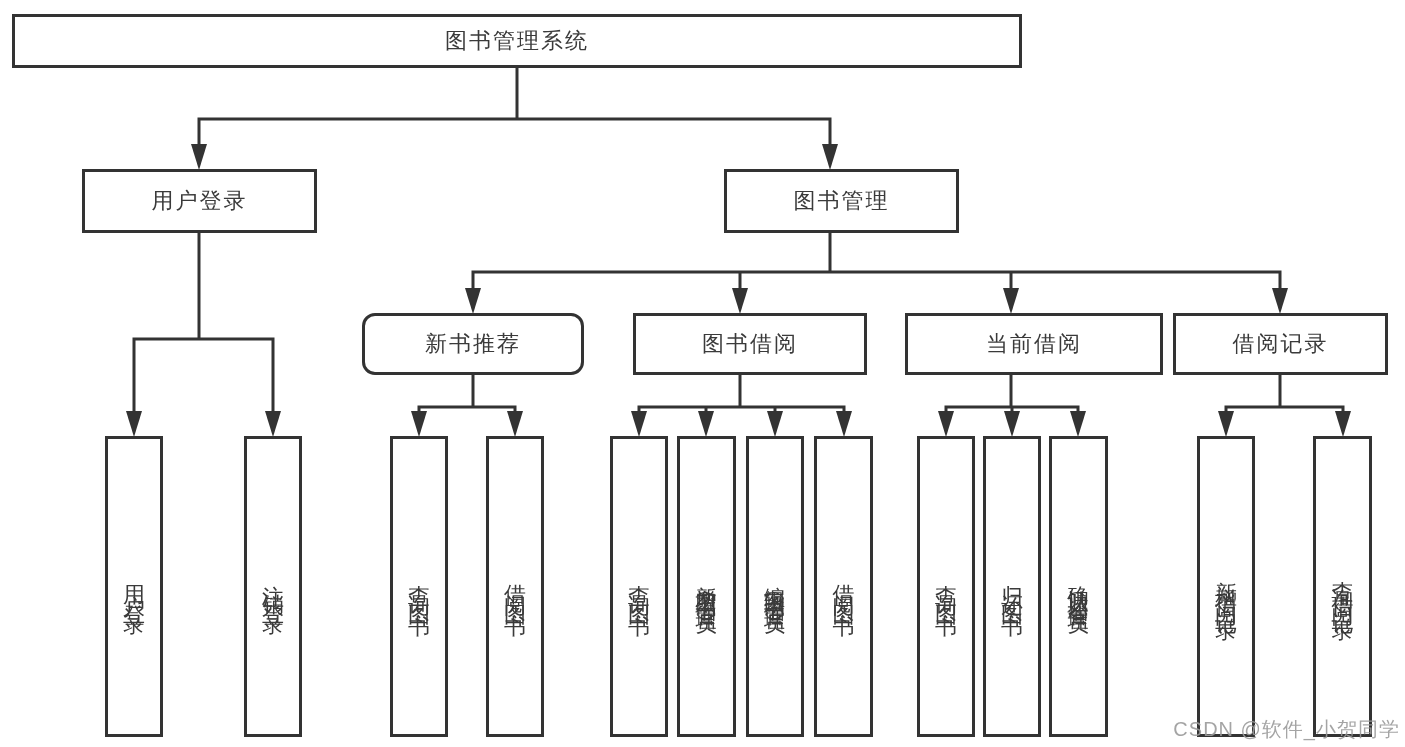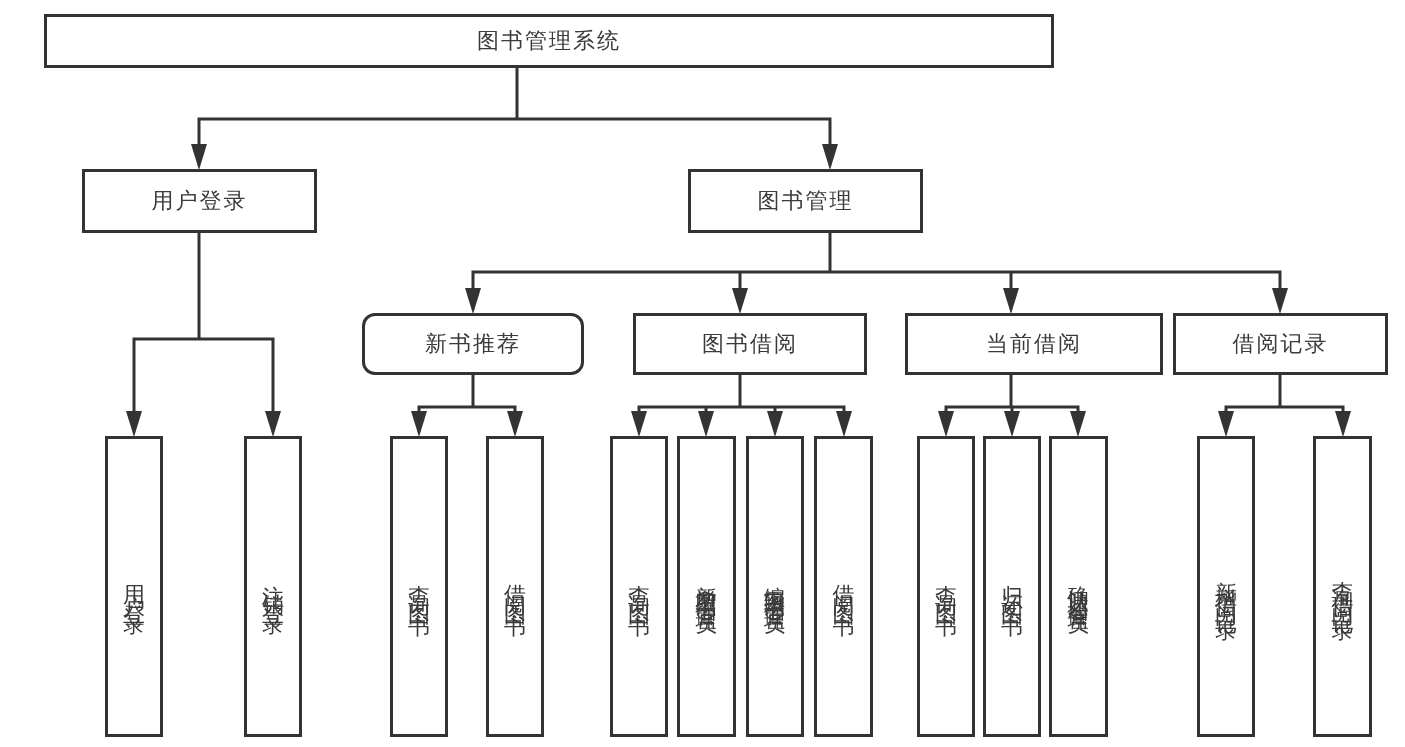--- a/index.html
+++ b/index.html
@@ -114,28 +114,28 @@
       <polygon points="767,411 783,411 775,437"></polygon>
       <polygon points="836,411 852,411 844,437"></polygon>
       <polygon points="938,411 954,411 946,437"></polygon>
       <polygon points="1004,411 1020,411 1012,437"></polygon>
       <polygon points="1070,411 1086,411 1078,437"></polygon>
       <polygon points="1218,411 1234,411 1226,437"></polygon>
       <polygon points="1335,411 1351,411 1343,437"></polygon>
     </g>
   </svg>
 
-  <div class="node h-node" style="left:12px; top:14px; width:1010px; height:54px;margin-left:32px;">
+  <div class="node h-node" style="left:12px; top:14px; width:1010px; height:54px;">
     <span>图书管理系统</span>
   </div>
 
   <div class="node h-node" style="left:82px; top:169px; width:235px; height:64px;">
     <span>用户登录</span>
   </div>
-  <div class="node h-node" style="left:688px; top:169px; width:235px; height:64px;">
+  <div class="node h-node" style="left:724px; top:169px; width:235px; height:64px;">
     <span>图书管理</span>
   </div>
 
   <div class="node h-node" style="left:362px; top:313px; width:222px; height:62px;border-radius:13px;">
     <span>新书推荐</span>
   </div>
   <div class="node h-node" style="left:633px; top:313px; width:234px; height:62px;">
     <span>图书借阅</span>
   </div>
   <div class="node h-node" style="left:905px; top:313px; width:258px; height:62px;">
@@ -182,14 +182,15 @@
     <span>确认归还（管理员）</span>
   </div>
 
   <div class="node leaf mid" style="left:1197px; top:436px; width:58px; height:301px;">
     <span>新增借阅记录</span>
   </div>
   <div class="node leaf mid" style="left:1313px; top:436px; width:59px; height:301px;">
     <span>查询借阅记录</span>
   </div>
 
+  <div id="watermark">CSDN @软件_小贺同学</div>
 
 </div>
 
 </body></html>

